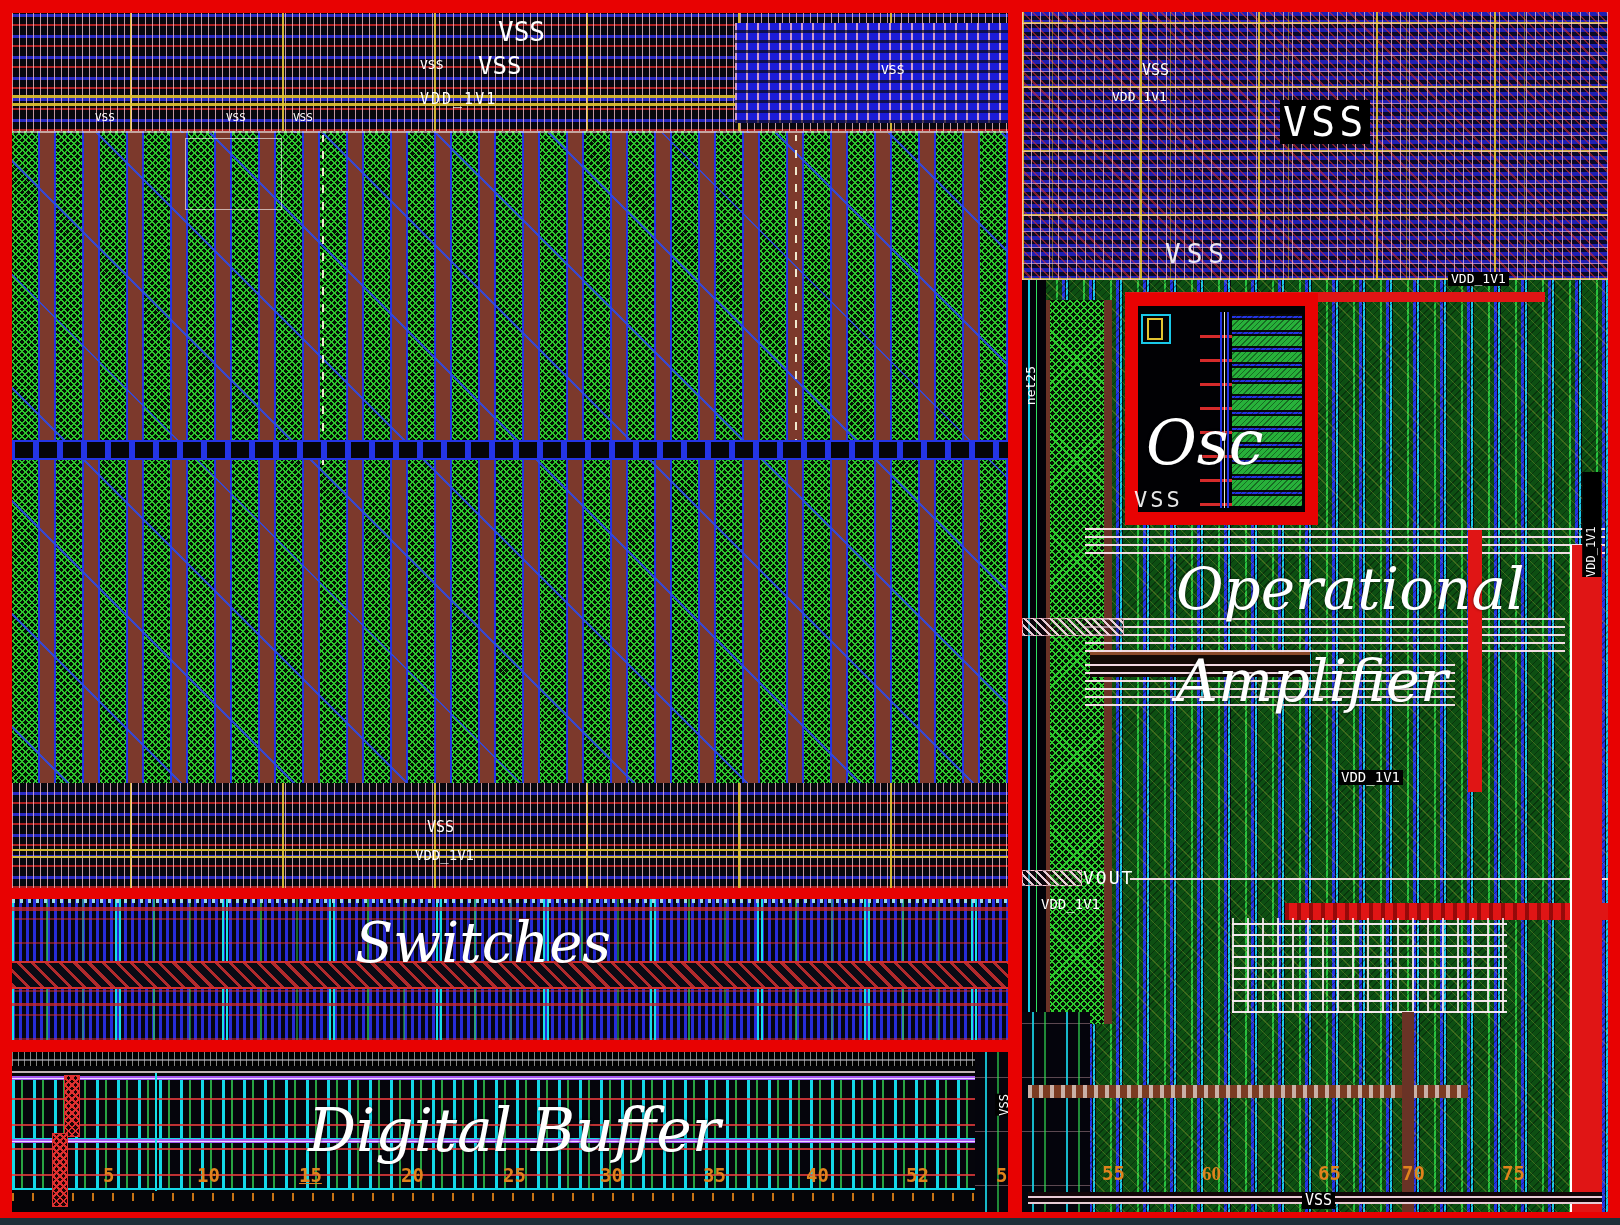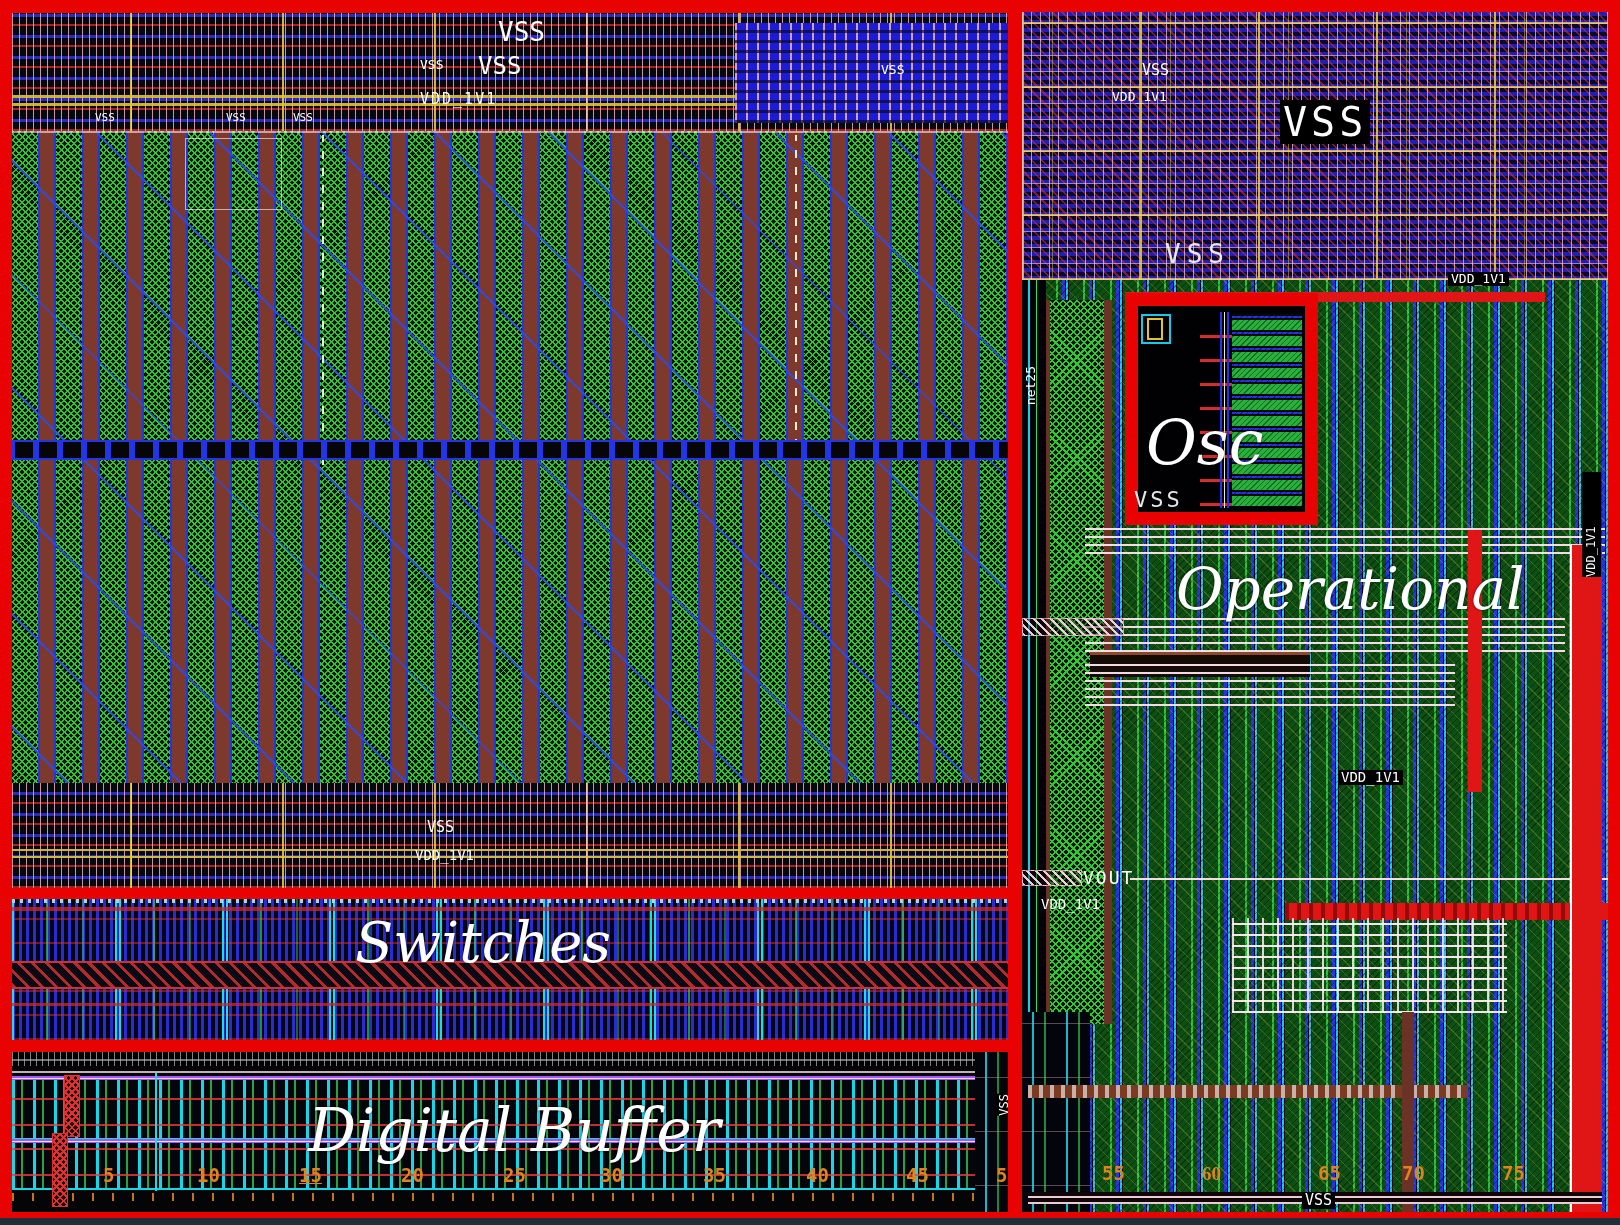--- a/index.html
+++ b/index.html
@@ -189,21 +189,21 @@
     <div class="nlabel vtext chip" style="left:983px;top:42px;font-size:12px;">VSS</div>
 
     <span class="num" style="left:91px;top:114px;">5</span>
     <span class="num" style="left:185px;top:114px;">10</span>
     <span class="num" style="left:287px;top:114px;text-decoration:underline;">15</span>
     <span class="num" style="left:389px;top:114px;">20</span>
     <span class="num" style="left:491px;top:114px;">25</span>
     <span class="num" style="left:588px;top:114px;">30</span>
     <span class="num" style="left:691px;top:114px;">35</span>
     <span class="num" style="left:794px;top:114px;">40</span>
-    <span class="num" style="left:894px;top:114px;">45</span>
+    <span class="num" style="left:894px;top:114px;">52</span>
     <span class="num" style="left:984px;top:114px;">50</span>
   </div>
 
   <div class="block" style="left:1022px;top:12px;width:586px;height:1200px;">
     <div class="abs rtop" style="left:0;top:0;width:586px;height:268px;"></div>
     <div class="abs opamp" style="left:0;top:268px;width:586px;height:932px;"></div>
     <div class="abs netstrip" style="left:0;top:268px;width:24px;height:732px;"></div>
     <div class="abs greencol" style="left:24px;top:288px;width:54px;height:724px;"></div>
     <div class="abs circuit" style="left:0;top:1000px;width:68px;height:200px;"></div>
 
@@ -234,20 +234,21 @@
     <div class="abs browncol" style="left:380px;top:1000px;width:12px;height:200px;"></div>
     <div class="abs bottomrails" style="left:6px;top:1180px;width:574px;height:12px;"></div>
 
     <div class="nlabel" style="left:120px;top:50px;font-size:15px;">VSS</div>
     <div class="nlabel" style="left:90px;top:78px;font-size:13px;">VDD_1V1</div>
     <div class="nlabel chip" style="left:258px;top:88px;font-size:40px;letter-spacing:4px;">VSS</div>
     <div class="nlabel hollow" style="left:143px;top:228px;font-size:26px;">VSS</div>
     <div class="nlabel chip" style="left:426px;top:260px;font-size:13px;">VDD_1V1</div>
     <div class="nlabel vtext" style="left:2px;top:354px;font-size:13px;">net25</div>
     <div class="biglabel" style="left:154px;top:548px;font-size:58px;">Operational</div>
+    <div class="biglabel" style="left:154px;top:640px;font-size:58px;">Amplifier</div>
     <div class="nlabel chip" style="left:316px;top:758px;font-size:14px;">VDD_1V1</div>
     <div class="nlabel" style="left:61px;top:856px;font-size:18px;letter-spacing:2px;">VOUT</div>
     <div class="nlabel" style="left:19px;top:885px;font-size:14px;">VDD_1V1</div>
     <div class="nlabel vtext chip" style="left:560px;top:460px;font-size:12px;height:105px;">VDD_1V1</div>
     <div class="nlabel chip" style="left:280px;top:1180px;font-size:15px;z-index:7;">VSS</div>
 
     <span class="num" style="left:80px;top:1152px;">55</span>
     <span class="num" style="left:180px;top:1152px;font-family:Liberation Serif, serif;">60</span>
     <span class="num" style="left:280px;top:1152px;padding-left:16px;">65</span>
     <span class="num" style="left:380px;top:1152px;">70</span>

